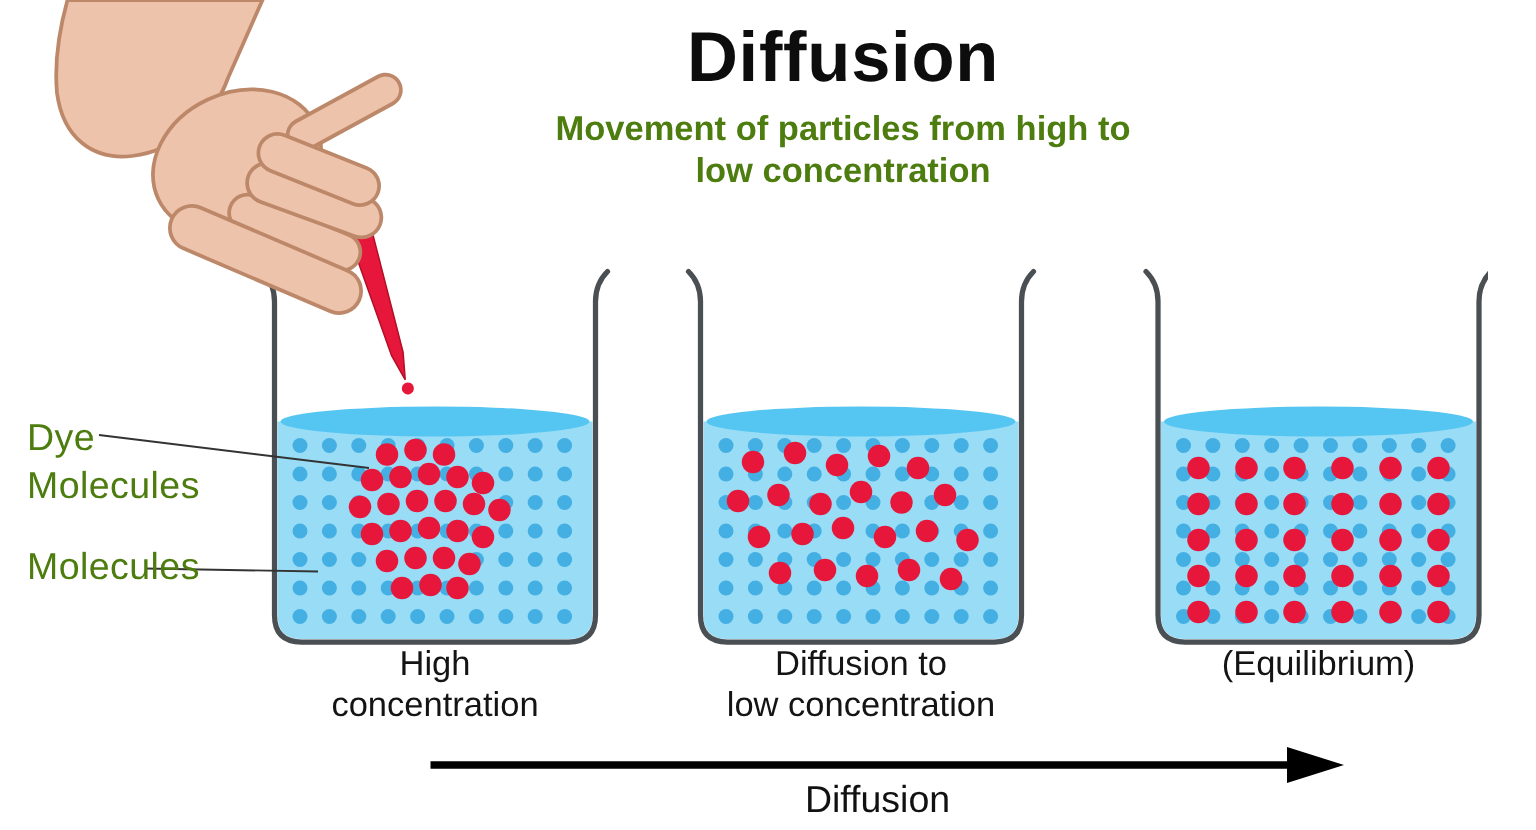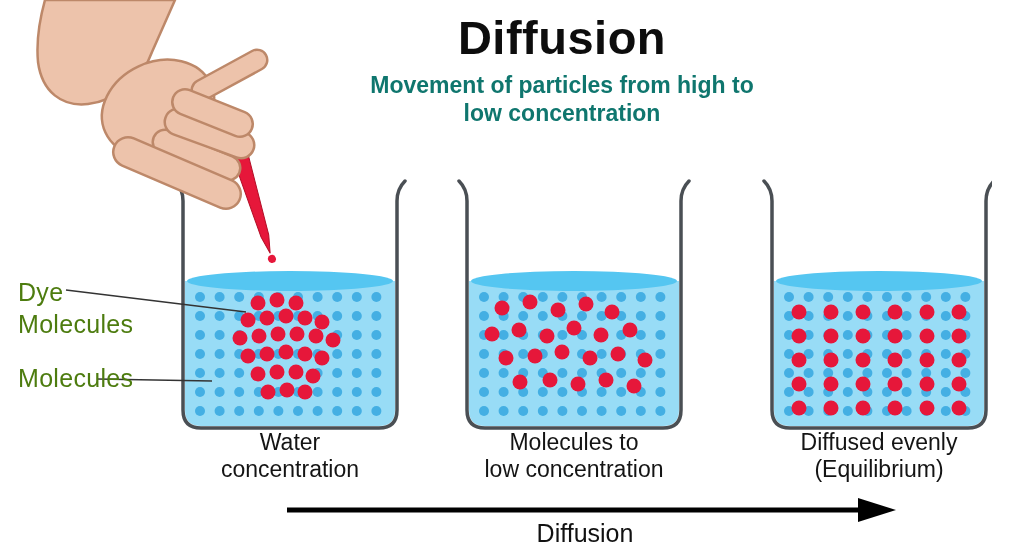--- a/index.html
+++ b/index.html
@@ -5,21 +5,21 @@
   * { margin:0; padding:0; box-sizing:border-box; }
   html,body { background:#ffffff; font-family:"Liberation Sans", sans-serif; }
   .stage { position:relative; width:992px; height:553px; background:#ffffff; overflow:hidden; }
   .stage svg { position:absolute; left:0; top:0; }
   .title {
     position:absolute; left:562px; top:10px; transform:translateX(-50%);
     font-size:47px; font-weight:800; letter-spacing:0.5px; color:#0d0d0d; white-space:nowrap;
   }
   .subtitle {
     position:absolute; left:562px; top:71px; transform:translateX(-50%);
-    font-size:23px; font-weight:700; line-height:1.22; text-align:center; color:#0f766e; white-space:nowrap;
+    font-size:23px; font-weight:700; line-height:1.22; text-align:center; color:#4d7c0f; white-space:nowrap;
   }
   .side-label {
     position:absolute; left:18px; font-size:25px; color:#4d7c0f;
     line-height:1.28; letter-spacing:0.3px;
   }
   .side-label.dye { top:276px; }
   .side-label.water { top:362px; }
   .caption {
     position:absolute; top:429px; transform:translateX(-50%); text-align:center;
     font-size:23px; line-height:1.18; color:#141414; white-space:nowrap;
@@ -393,29 +393,28 @@
   <div class="side-label dye">
     <div>Dye</div>
     <div>Molecules</div>
   </div>
 
   <div class="side-label water">
     <div>Molecules</div>
   </div>
 
   <div class="caption b1">
-    <div>Water</div>
+    <div>High</div>
     <div>concentration</div>
   </div>
 
   <div class="caption b2">
-    <div>Molecules to</div>
+    <div>Diffusion to</div>
     <div>low concentration</div>
   </div>
 
   <div class="caption b3">
-    <div>Diffused evenly</div>
     <div>(Equilibrium)</div>
   </div>
 
   <div class="arrow-label">Diffusion</div>
 
 </div>
 
 </body></html>

